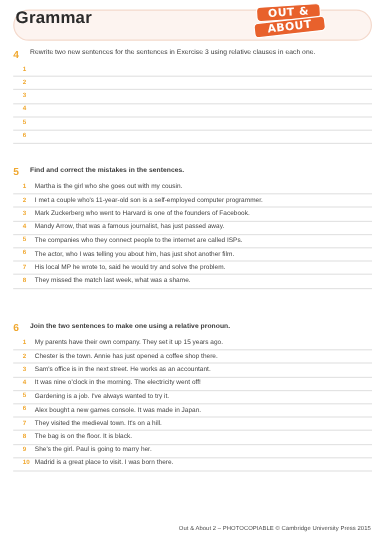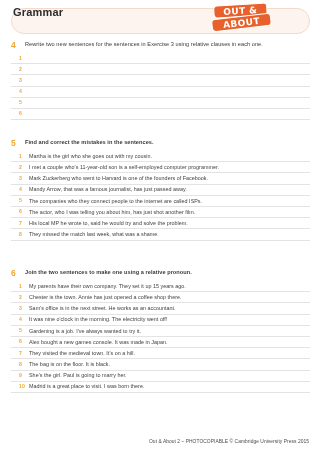--- a/index.html
+++ b/index.html
@@ -28,21 +28,21 @@
     height: 26px;
     border: 1px solid #f4d9cc;
     border-radius: 13px;
     background: #fdf4f0;
   }
 
   .header-title {
     position: absolute;
     left: 13px;
     top: 6px;
-    font-size: 11px;
+    font-size: 14px;
     font-weight: bold;
     color: #2b2b2b;
     letter-spacing: 0.2px;
   }
 
   
   .logo {
     position: absolute;
     left: 207px;
     top: 2px;

